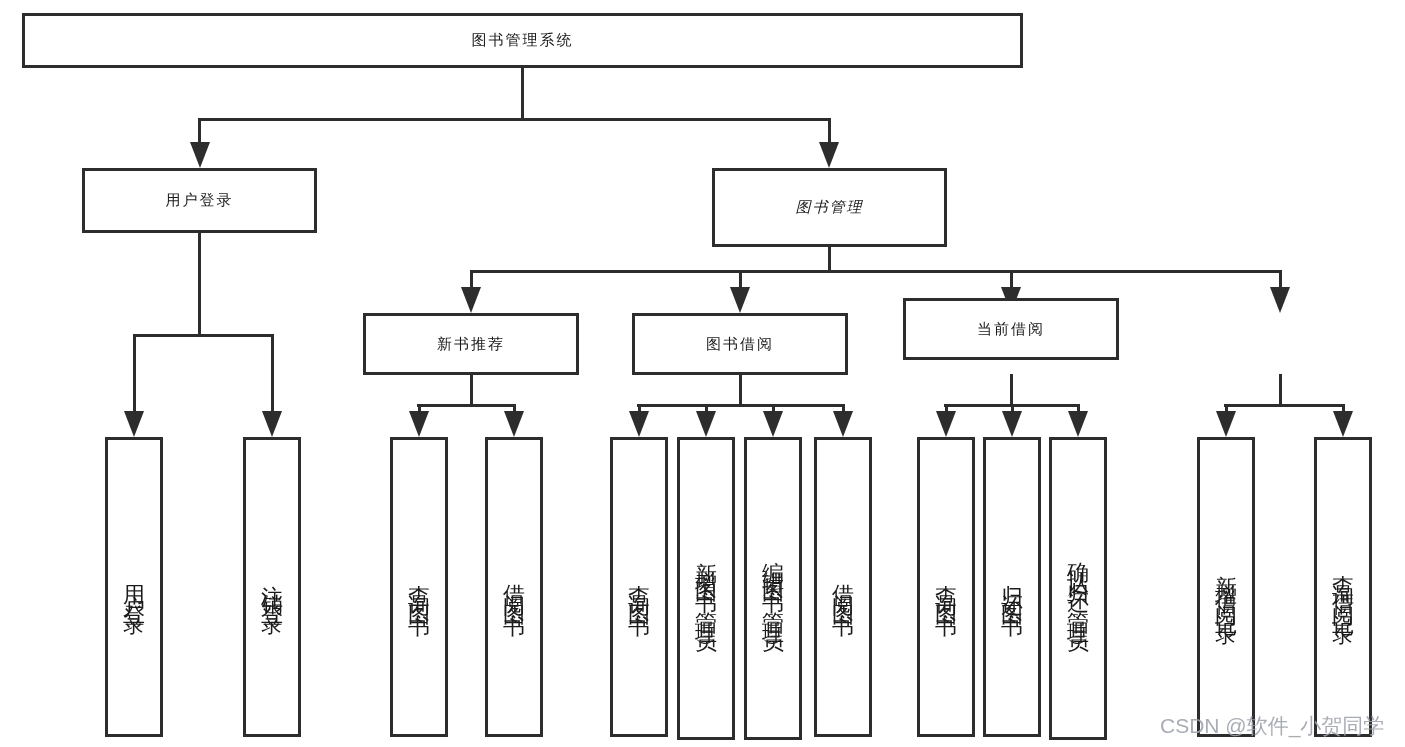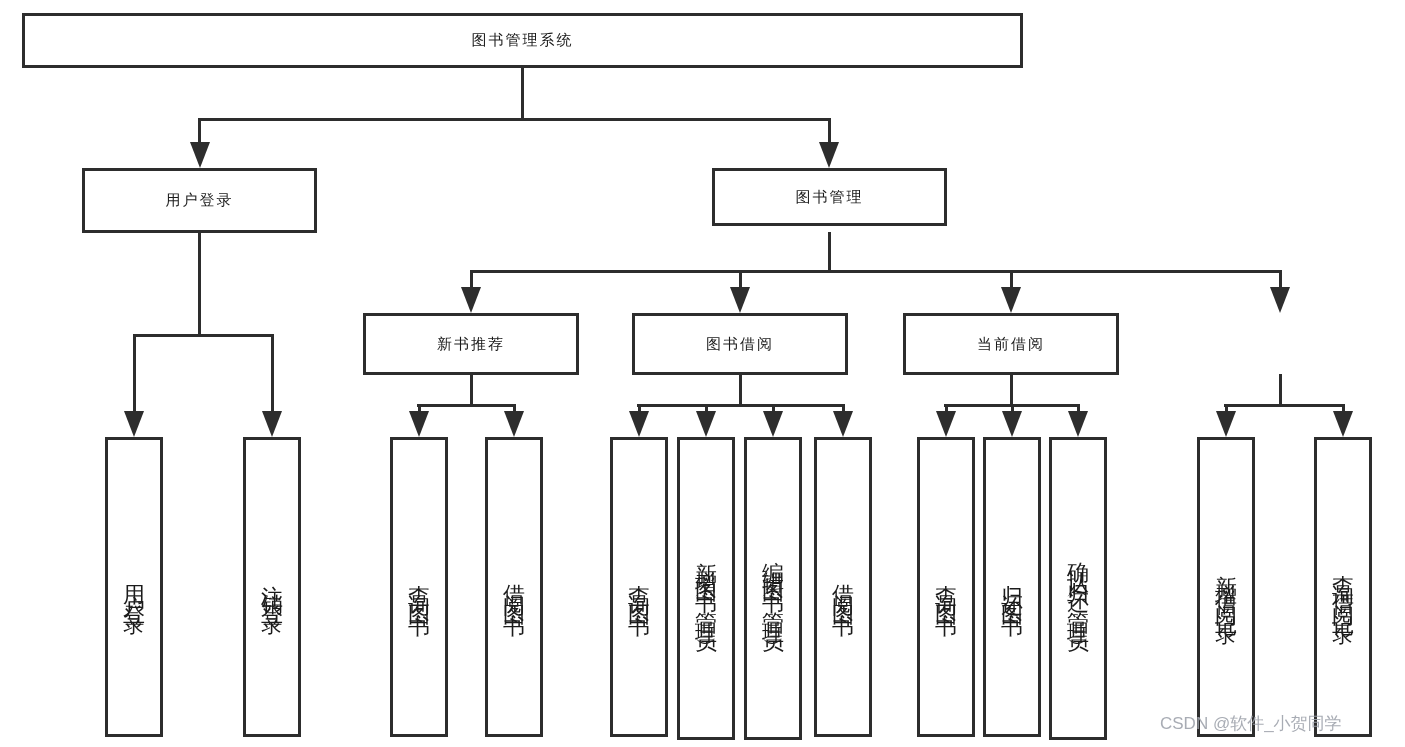--- a/index.html
+++ b/index.html
@@ -47,21 +47,21 @@
     width: 0;
     height: 0;
     border-left: 10px solid transparent;
     border-right: 10px solid transparent;
     border-top: 26px solid #2d2d2d;
   }
   .watermark {
     position: absolute;
     left: 1160px;
     top: 712px;
-    font-size: 17px;
+    font-size: 21px;
     color: rgba(158, 163, 172, 0.9);
     white-space: nowrap;
     z-index: 10;
   }
 </style>
 </head>
 <body>
 
 <div class="canvas">
 
@@ -124,31 +124,31 @@
   <div class="line" style="left:1342px; top:404px; width:3px; height:12px;"></div>
   <div class="head" style="left:1333px; top:411px;"></div>
 
   <div class="box" style="left:22px; top:13px; width:1001px; height:55px;">
     <span class="hlabel">图书管理系统</span>
   </div>
 
   <div class="box" style="left:82px; top:168px; width:235px; height:65px;">
     <span class="hlabel">用户登录</span>
   </div>
-  <div class="box" style="left:712px; top:168px; width:235px; height:58px;">
+  <div class="box" style="left:712px; top:168px; width:235px; height:79px;font-style:italic;">
     <span class="hlabel">图书管理</span>
   </div>
 
   <div class="box" style="left:632px; top:313px; width:216px; height:62px;">
     <span class="hlabel">图书借阅</span>
   </div>
   <div class="box" style="left:363px; top:313px; width:216px; height:62px;">
     <span class="hlabel">新书推荐</span>
   </div>
-  <div class="box" style="left:903px; top:313px; width:216px; height:62px;">
+  <div class="box" style="left:903px; top:298px; width:216px; height:62px;">
     <span class="hlabel">当前借阅</span>
   </div>
 
   <div class="box" style="left:105px; top:437px; width:58px; height:300px;">
     <span class="vlabel">用户登录</span>
   </div>
   <div class="box" style="left:243px; top:437px; width:58px; height:300px;">
     <span class="vlabel">注销登录</span>
   </div>
 

